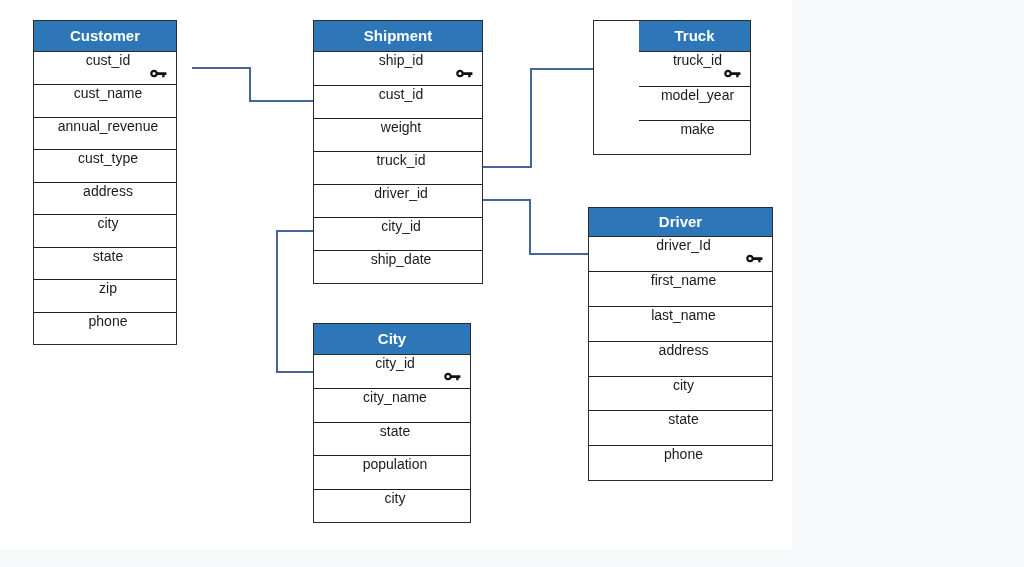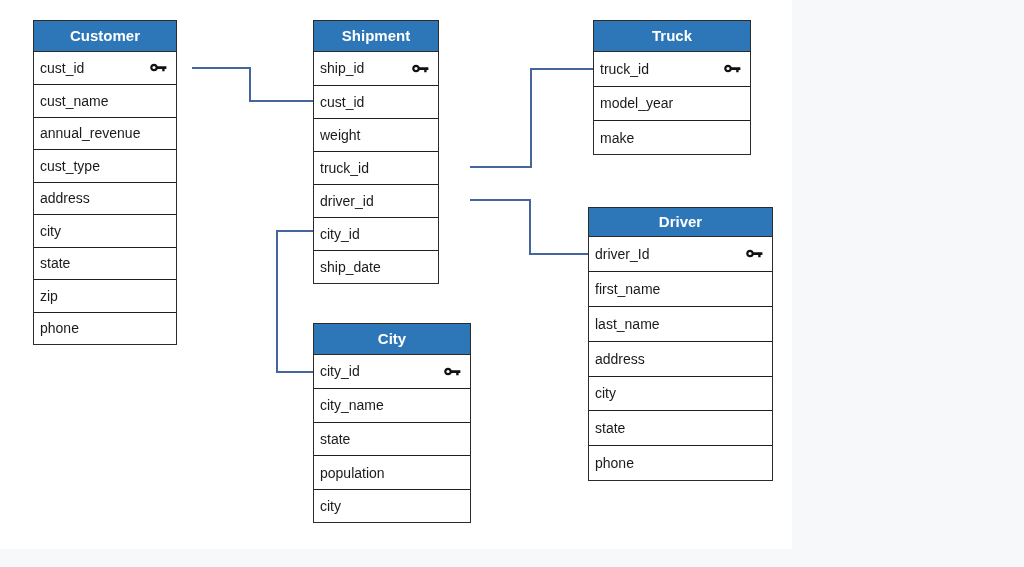--- a/index.html
+++ b/index.html
@@ -39,29 +39,30 @@
     height: var(--hdr-h, 31px);
   }
   .er-table .row {
     display: flex; align-items: center;
     height: var(--row-h, 33px);
     font-size: 14px;
     color: var(--row-text, #1a1a1a);
     padding-left: 6px;
     border-top: 1px solid #1f1f1f;
     background: #ffffff;
+    flex-direction: column;
   }
   .er-table .row:first-of-type { border-top: none; }
   .er-table .fname { white-space: nowrap; }
   .er-table .keyicon { margin-left: auto; margin-right: 9px; flex: 0 0 auto; }
 
   
   #tbl-customer { left: 33px;  top: 20px;  width: 144px; --hdr-h: 30.5px; --row-h: 32.5px; }
-  #tbl-shipment { left: 313px; top: 20px;  width: 126px; --hdr-h: 30.5px; --row-h: 33px;   }
-  #tbl-truck    { left: 593px; top: 20px;  width: 158px; --hdr-h: 30.5px; --row-h: 34.3px; }
+  #tbl-shipment { left: 313px; top: 20px;  width: 170px; --hdr-h: 30.5px; --row-h: 33px;   }
+  #tbl-truck    { left: 593px; top: 20px;  width: 158px; padding-left: 45px; --hdr-h: 30.5px; --row-h: 34.3px; }
   #tbl-driver   { left: 588px; top: 207px; width: 185px; --hdr-h: 28.5px; --row-h: 34.75px;}
   #tbl-city     { left: 313px; top: 323px; width: 158px; --hdr-h: 30.5px; --row-h: 33.6px; }
 </style>
 </head>
 <body>
 
 <div class="canvas">
 
   <svg class="connectors" viewBox="0 0 792 549">
     <path d="M192,68 L250,68 L250,101 L313,101"></path>

